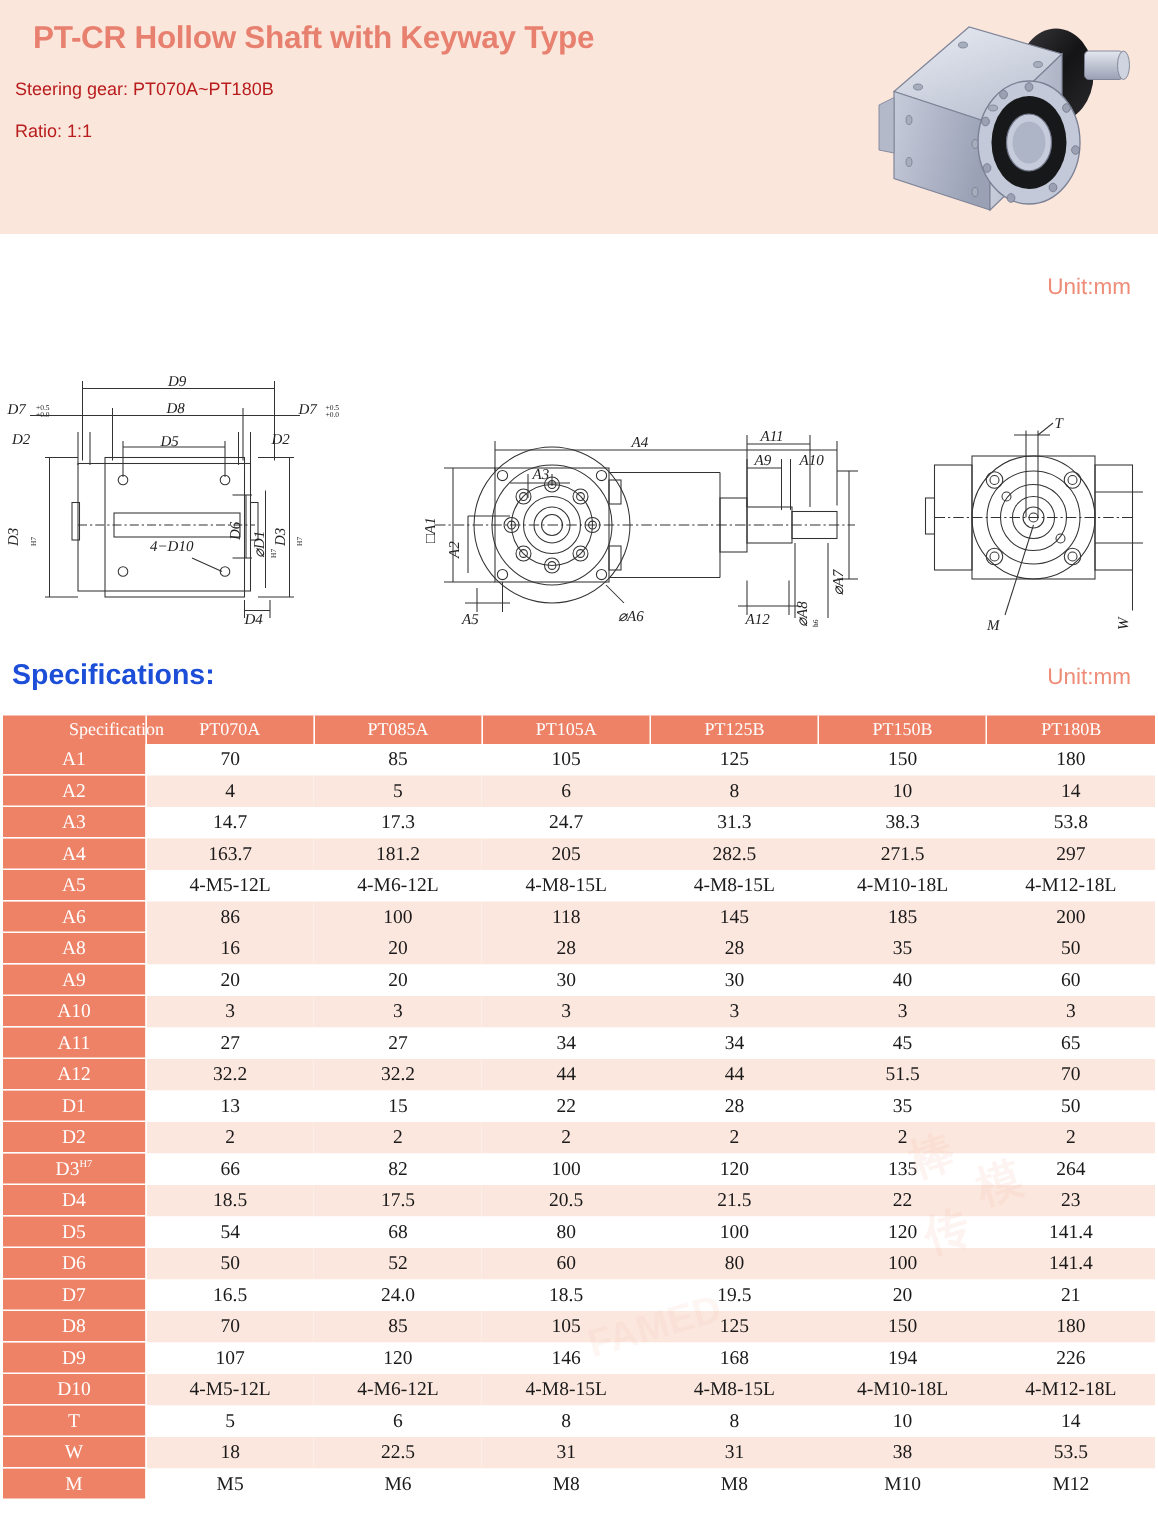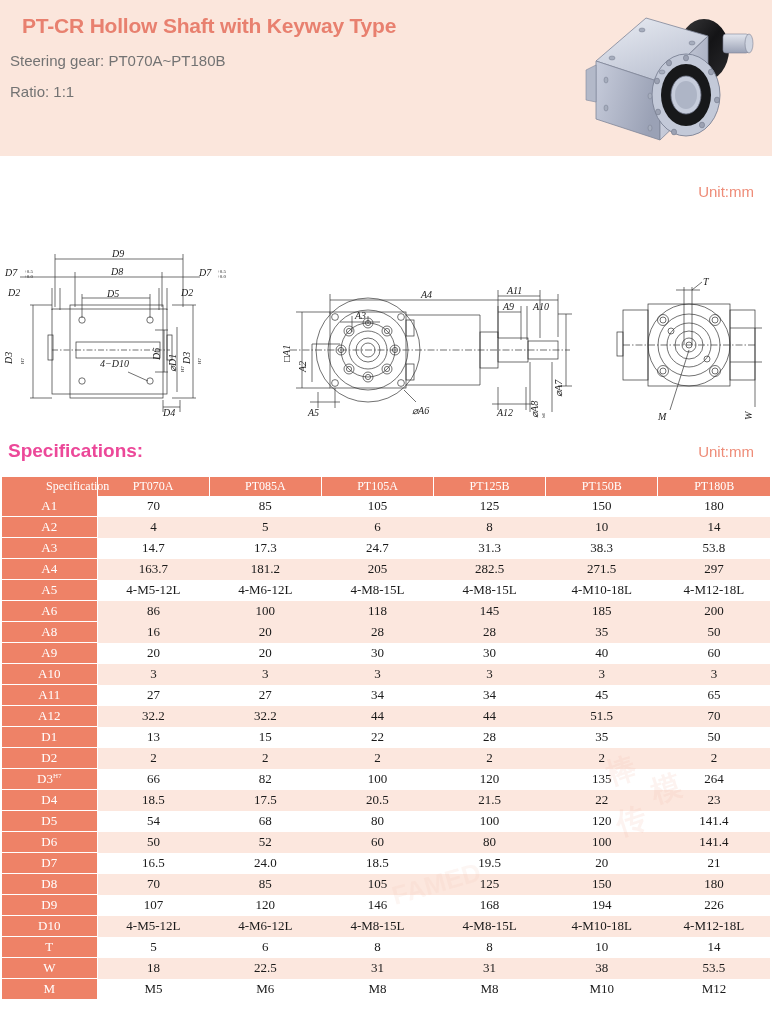--- a/index.html
+++ b/index.html
@@ -16,21 +16,21 @@
     width:772px;height:156px;
     background:#FBE6DC;
     box-sizing:border-box;
     padding:14px 0 0 10px;
   }
   .title{
     font-size:21px;font-weight:bold;color:#E8806F;
     letter-spacing:-0.2px;margin:0 0 14px 12px;white-space:nowrap;
   }
   .subline{
-    font-size:15px;color:#737373;margin:0 0 14px 0;white-space:nowrap;
+    font-size:12px;color:#b91c1c;margin:0 0 14px 0;white-space:nowrap;
   }
   .subline.second{margin-bottom:0;margin-top:12px;}
   
   .product{
     position:absolute;right:4px;top:8px;width:200px;height:142px;
   }
   
   .unit{
     font-size:15px;color:#EE8C78;text-align:right;
     padding-right:18px;box-sizing:border-box;width:772px;
@@ -39,21 +39,21 @@
   
   .drawings{
     position:absolute;top:232px;left:0;width:772px;height:200px;
   }
   
   .spec-row{
     position:absolute;top:440px;left:0;width:772px;height:32px;
   }
   .spec-title{
     position:absolute;left:8px;top:0;
-    font-size:19px;font-weight:bold;color:#ec4899;
+    font-size:19px;font-weight:bold;color:#1d4ed8;
   }
   .unit-spec{position:absolute;right:18px;top:3px;font-size:15px;color:#EE8C78;}
   
   table.spec{
     position:absolute;top:477px;left:2px;
     width:768px;
     border-collapse:collapse;
     table-layout:fixed;
     font-family:"Liberation Serif", serif;
   }

